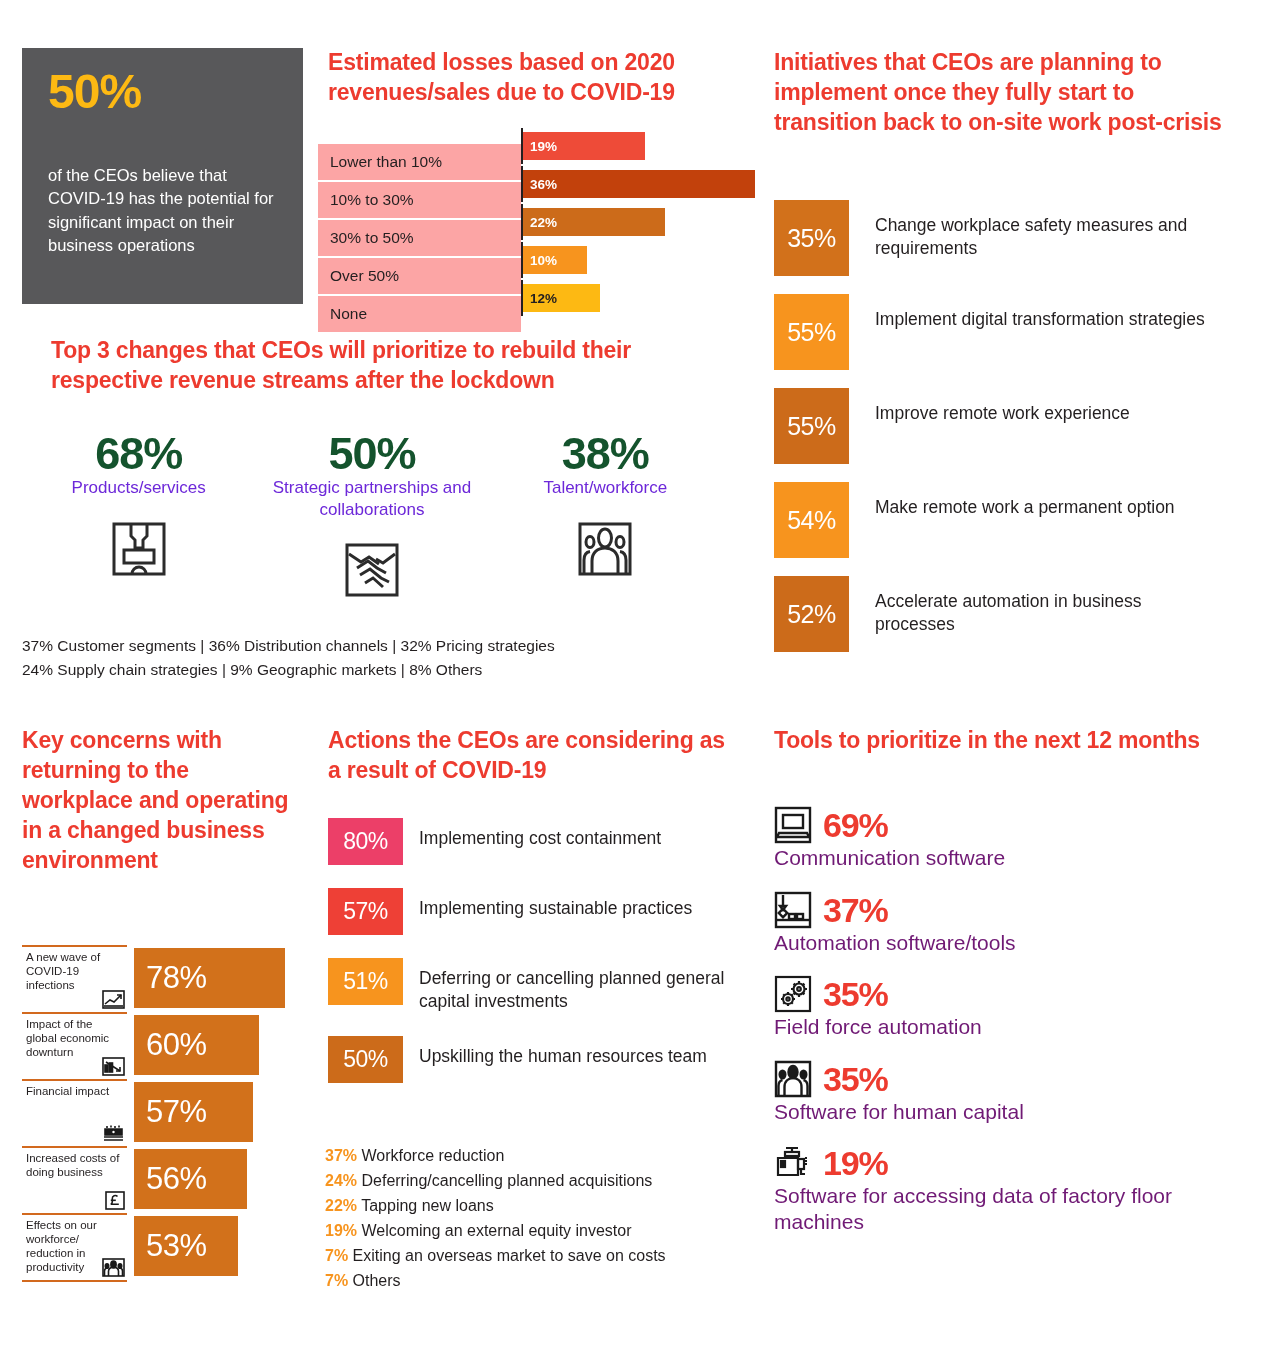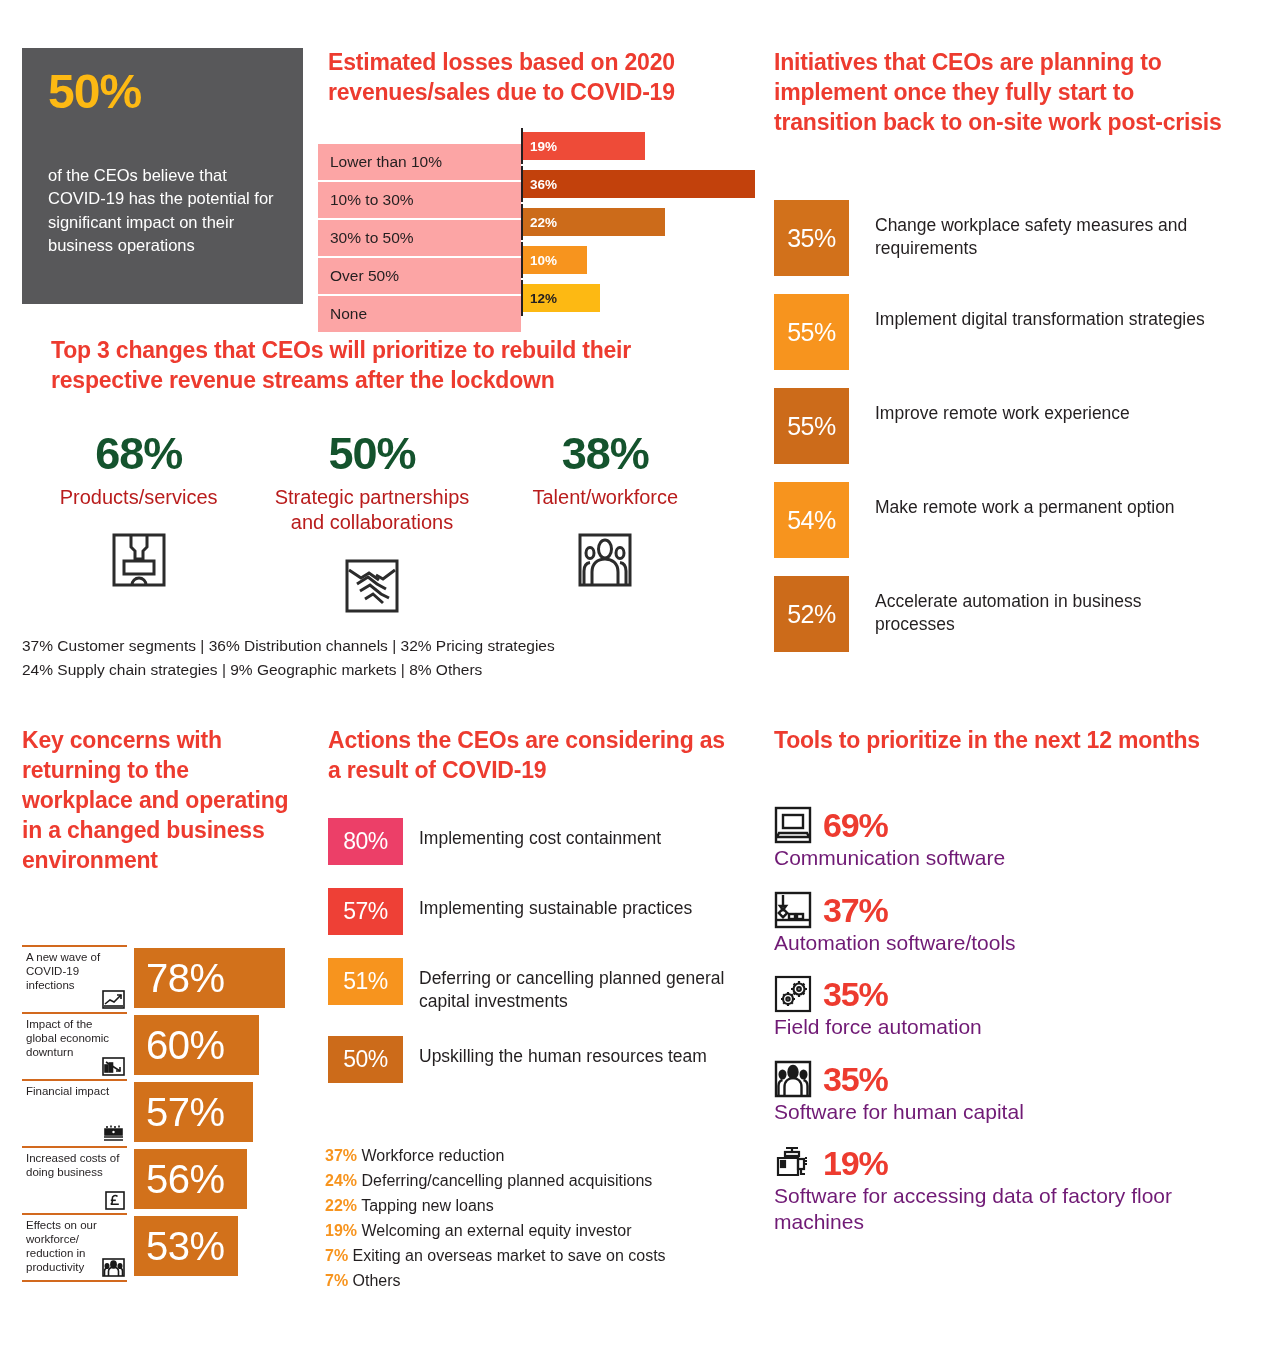--- a/index.html
+++ b/index.html
@@ -64,21 +64,21 @@
   
   .top3-title { position: absolute; left: 22px; top: 336px; width: 690px; margin-left: 29px; }
   .top3-wrap { position: absolute; left: 22px; top: 430px; width: 700px; }
   .top3-cols { display: flex; }
   .t3col { flex: 1; text-align: center; }
   .t3pct {
     color: #14532d; font-size: 45px; font-weight: bold;
     line-height: 1.05; letter-spacing: -1px;
   }
   .t3lab {
-    color: #b91c1c; font-size: 20px; line-height: 1.26; margin-top: 8px;
+    color: #6d28d9; font-size: 17px; line-height: 1.26; margin-top: 0;
   }
   .t3icon { margin-top: 22px; display: flex; justify-content: center; }
   .top3-foot {
     position: absolute; left: 22px; top: 634px; width: 700px;
     font-size: 15.5px; color: #231F20; line-height: 1.55;
   }
 
   
   .init-title { position: absolute; left: 774px; top: 48px; width: 460px; }
   .init-list { position: absolute; left: 774px; top: 200px; width: 470px; }
@@ -104,21 +104,21 @@
   }
   .kc-lab {
     position: absolute; left: 4px; top: 4px; width: 100px;
     font-size: 11.5px; color: #231F20; line-height: 1.21;
   }
   .kc-ic { position: absolute; right: 2px; bottom: 3px; }
   .kc-bar {
     position: absolute; left: 112px; top: 3px; height: 60px;
     background: #D2711B;
     display: flex; align-items: center; padding-left: 12px;
-    color: #ffffff; font-size: 40px; letter-spacing: -0.5px;
+    color: #ffffff; font-size: 31px; letter-spacing: -0.5px;
   }
   .kc-lastline {
     position: absolute; left: 22px; top: 1280px;
     width: 105px; border-top: 2px solid #D2691E;
   }
 
   
   .act-title { position: absolute; left: 328px; top: 726px; width: 410px; }
   .act-list { position: absolute; left: 328px; top: 818px; width: 420px; }
   .act-row { display: flex; align-items: flex-start; margin-bottom: 23px; }

